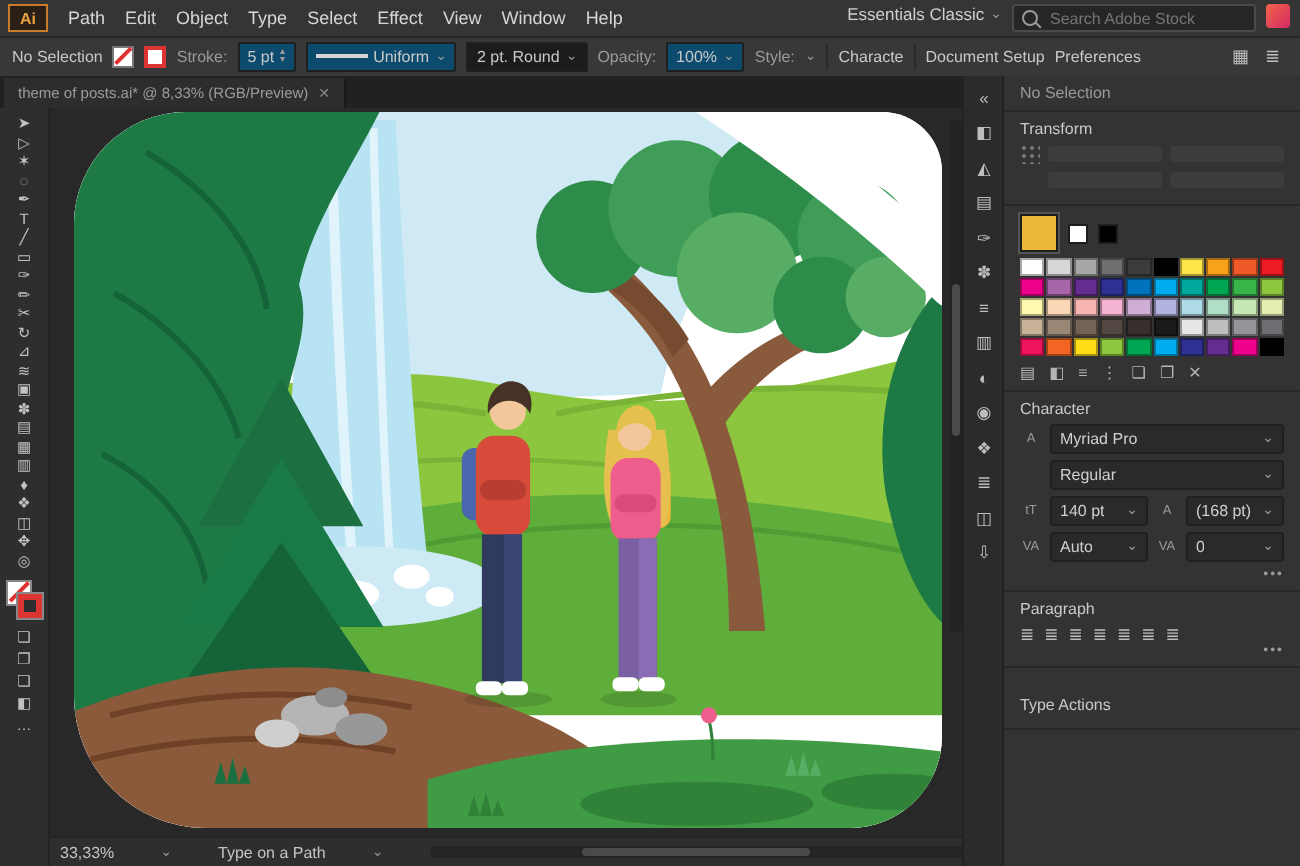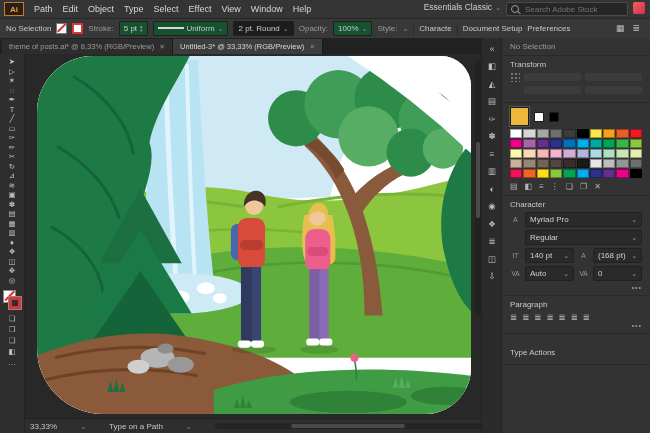--- a/index.html
+++ b/index.html
@@ -14,21 +14,21 @@
   .searchbox{display:flex;align-items:center;gap:4px;background:#262626;border:1px solid #4a4a4a;border-radius:2px;height:12px;padding:0 4px;width:112px;}
   .searchbox input{background:transparent;border:0;outline:0;color:#9a9a9a;font-size:8px;width:100%;font-family:"Liberation Sans",sans-serif;}
   .mag{width:6px;height:6px;border:1px solid #9a9a9a;border-radius:50%;position:relative;flex:0 0 auto;}
   .mag::after{content:"";position:absolute;width:4px;height:1px;background:#9a9a9a;left:5px;top:6px;transform:rotate(45deg);}
   .appicon{width:12px;height:12px;border-radius:2px;background:linear-gradient(135deg,#f3644a,#d42a63);}
   
   .optionsbar{position:absolute;top:18px;left:0;right:0;height:20px;background:#383838;border-bottom:1px solid #222;display:flex;align-items:center;gap:5px;padding:0 6px;font-size:8px;color:#c9c9c9;z-index:5;white-space:nowrap;}
   .chip{width:9px;height:9px;background:#fff;border:1px solid #777;position:relative;flex:0 0 auto;}
   .chip-none::after{content:"";position:absolute;left:-1px;top:3.5px;width:11px;height:1.5px;background:#e03030;transform:rotate(-45deg);}
   .chip-stroke{width:7px;height:7px;border:2px solid #d33;background:#fff;}
-  .dd{display:flex;align-items:center;gap:3px;background:#14532d;border:1px solid #1f1f1f;height:13px;padding:0 4px;border-radius:1px;}
+  .dd{display:flex;align-items:center;gap:3px;background:#0c4a6e;border:1px solid #1f1f1f;height:13px;padding:0 4px;border-radius:1px;}
   .dd.dark{background:#1c1c1c;}
   .caret{color:#9a9a9a;font-size:7px;line-height:1;}
   .stepper{display:flex;flex-direction:column;font-size:5px;line-height:4px;color:#9a9a9a;}
   .vsep{width:1px;height:13px;background:#2a2a2a;}
   .linepreview{width:26px;height:2px;background:#d6d6d6;}
   .opt-right{margin-left:auto;display:flex;gap:8px;align-items:center;padding-right:4px;}
   .opt-ricon{font-size:9px;color:#bdbdbd;}
   
   .tabsbar{position:absolute;top:39px;left:0;width:482px;height:15px;background:#212121;display:flex;align-items:stretch;padding-left:2px;z-index:4;}
   .doc-tab{display:flex;align-items:center;gap:5px;padding:0 7px;background:#2d2d2d;color:#9b9b9b;font-size:7.5px;border-right:1px solid #1a1a1a;white-space:nowrap;}
@@ -151,24 +151,20 @@
 
     <span class="opt-ricon">▦</span>
         <span class="opt-ricon">≣</span>
       </span>
   </div>
 
   <div class="tabsbar">
 
   <div class="doc-tab">
         <span>theme of posts.ai* @ 8,33% (RGB/Preview)</span>
-        <span class="tabx">✕</span>
-      </div>
-      <div class="doc-tab active">
-        <span>Untitled-3* @ 33,33% (RGB/Preview)</span>
         <span class="tabx">✕</span>
       </div>
     </div>
 
   <div class="toolbar">
     <div style="display:flex;flex-direction:column;align-items:center;">
 
     <div class="tool">➤</div>
         <div class="tool">▷</div>
         <div class="tool">✶</div>

